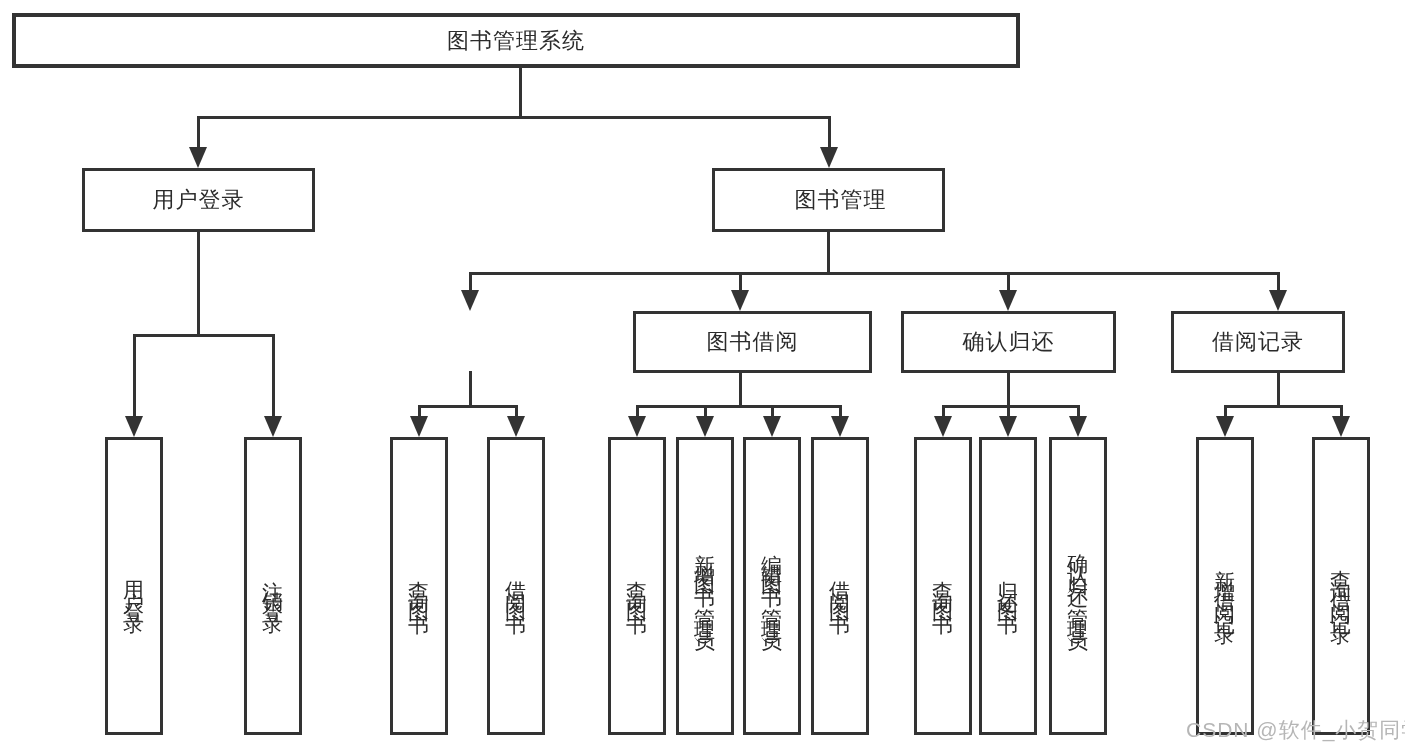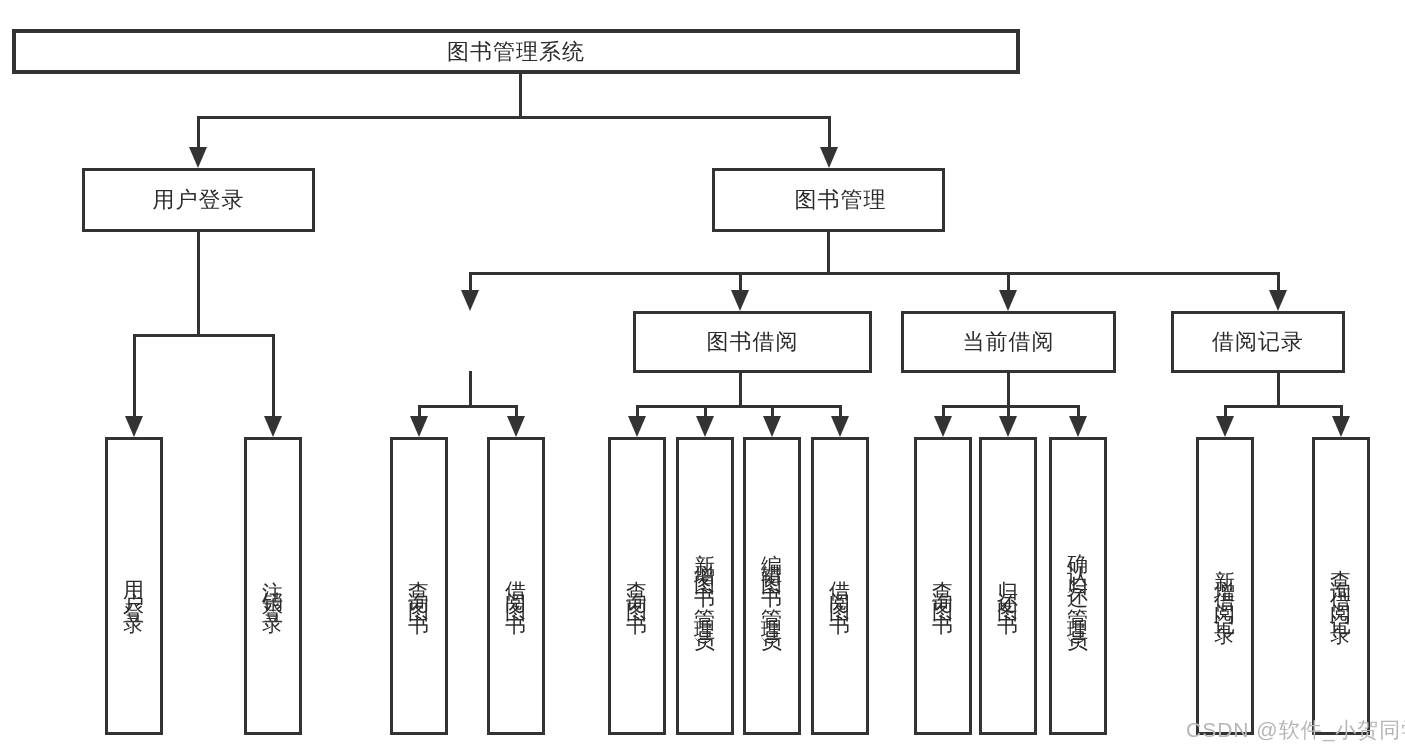--- a/index.html
+++ b/index.html
@@ -75,36 +75,36 @@
     color: var(--watermark);
     z-index: 5;
     white-space: nowrap;
   }
 </style>
 </head>
 <body>
 
 <div class="stage">
 
-  <div class="node root" style="left:12px; top:29px; width:1008px; height:45px;">
+  <div class="node root" style="left:12px; top:13px; width:1008px; height:55px;">
     <span>图书管理系统</span>
   </div>
 
   <div class="node" style="left:82px; top:168px; width:233px; height:64px;">
     <span>用户登录</span>
   </div>
   <div class="node" style="left:712px; top:168px; width:233px; height:64px;padding-left:24px;">
     <span>图书管理</span>
   </div>
 
   <div class="node" style="left:633px; top:311px; width:239px; height:62px;">
     <span>图书借阅</span>
   </div>
   <div class="node" style="left:901px; top:311px; width:215px; height:62px;">
-    <span>当前借阅</span>
+    <span>确认归还</span>
   </div>
   <div class="node" style="left:1171px; top:311px; width:174px; height:62px;">
     <span>借阅记录</span>
   </div>
 
   <div class="node leaf" style="left:105px;">
     <span class="vtext">用户登录</span>
   </div>
   <div class="node leaf" style="left:244px;">
     <span class="vtext">注销登录</span>

